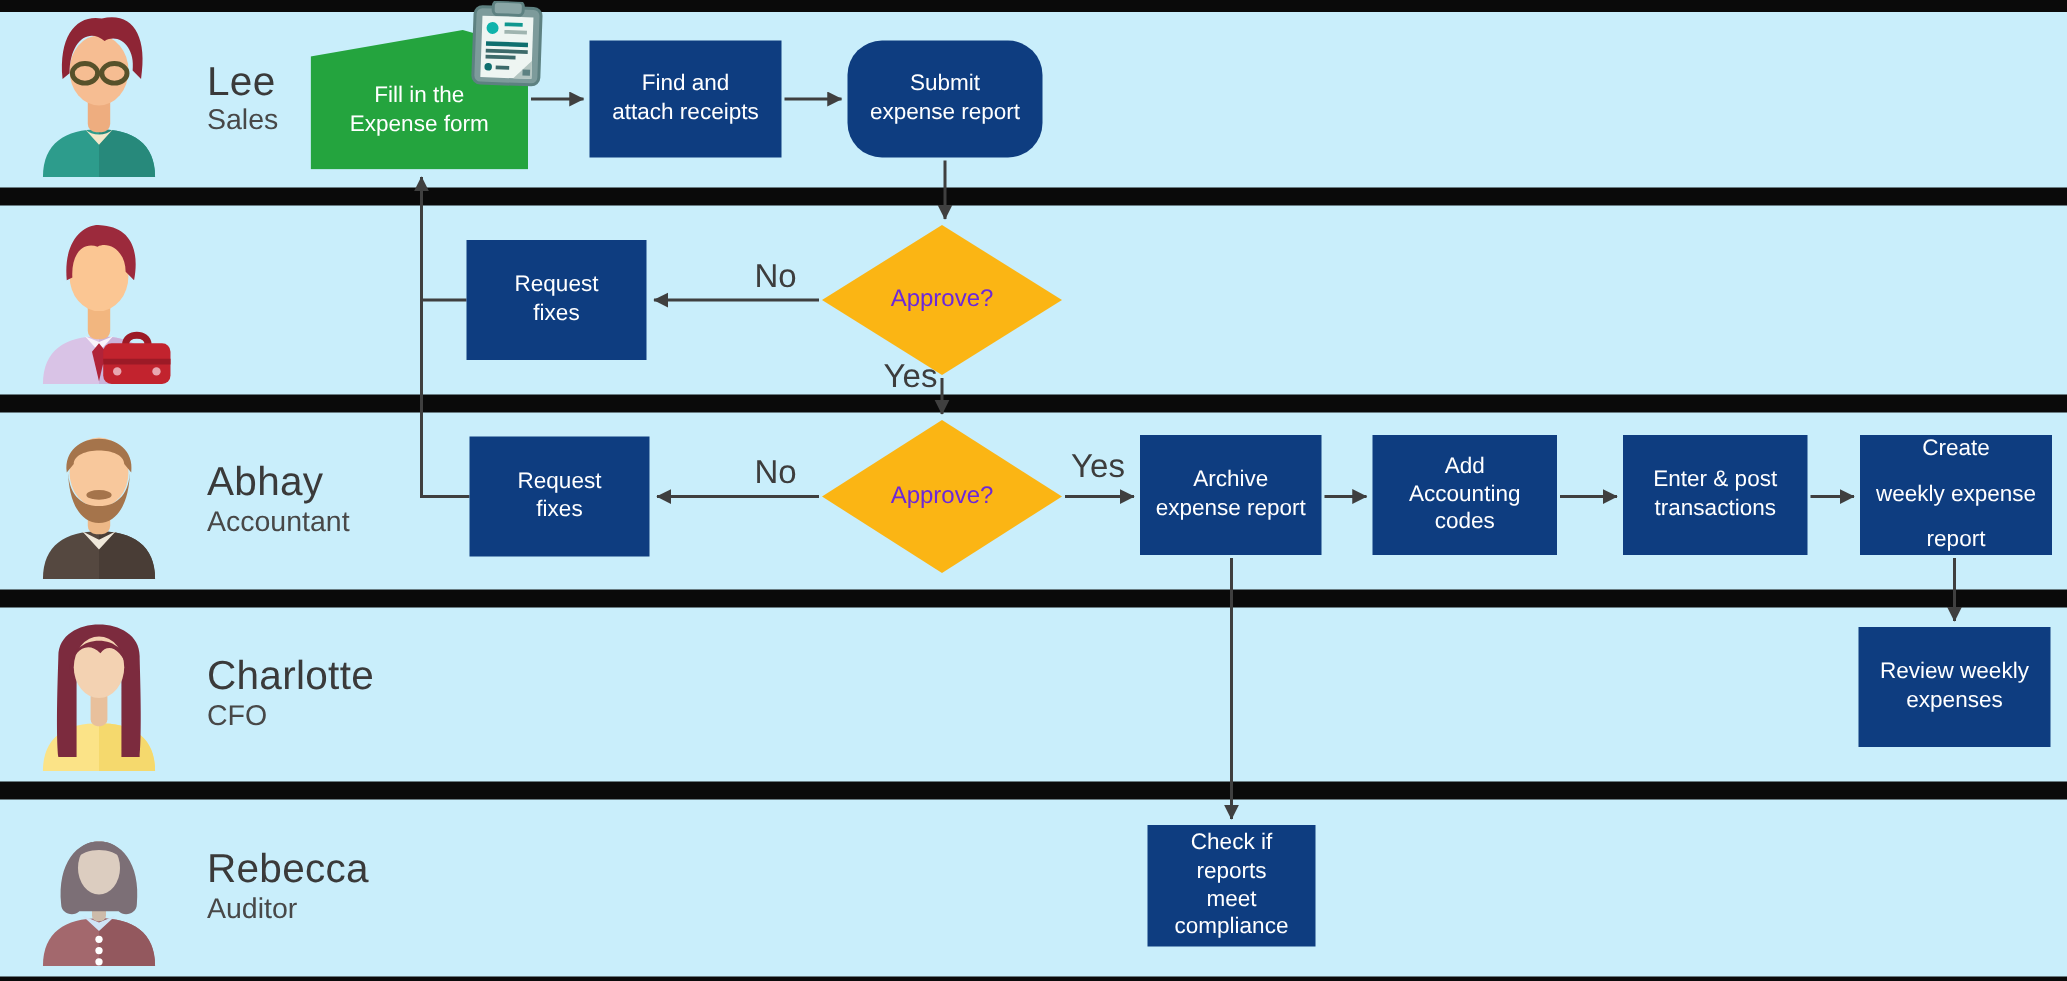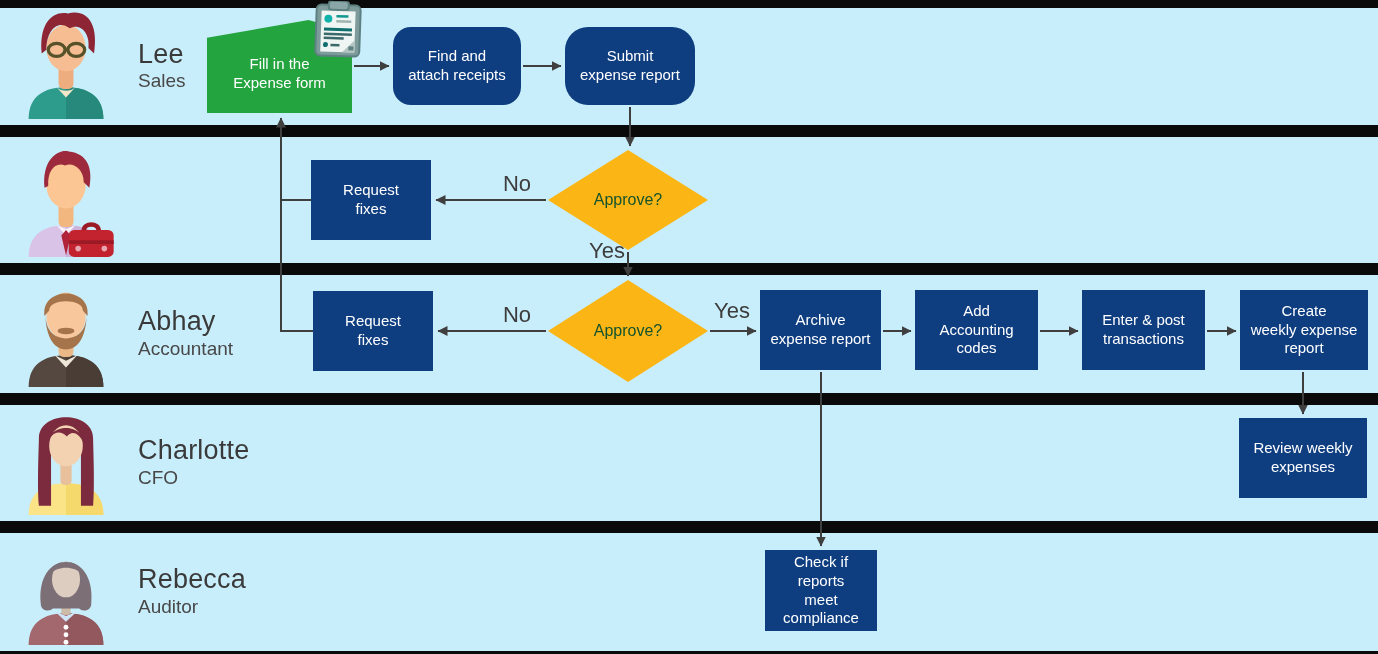--- a/index.html
+++ b/index.html
@@ -6,21 +6,21 @@
   #canvas{position:relative;width:1378px;height:654px;overflow:hidden;}
   .lane{position:absolute;left:0;width:1378px;}
   .bar{position:absolute;left:0;width:1378px;z-index:3;}
   .avatar{position:absolute;left:12px;bottom:2px;z-index:1;}
   .who{position:absolute;left:138px;top:50%;transform:translateY(-50%);z-index:1;}
   .pname{font-size:27px;color:#3a3a3a;line-height:1.1;letter-spacing:0.2px;}
   .prole{font-size:19px;color:#484848;line-height:1.25;}
   svg.edges{position:absolute;left:0;top:0;z-index:4;pointer-events:none;}
   .node{position:absolute;z-index:5;display:flex;flex-direction:column;justify-content:center;
         align-items:center;text-align:center;color:#fff;font-size:15px;line-height:1.26;}
-  .node.decision{color:#14532d;font-size:16px;}
+  .node.decision{color:#6d28d9;font-size:16px;}
   .node.start{padding-top:14px;box-sizing:border-box;}
   .flabel{position:absolute;z-index:4;transform:translate(-50%,-50%);font-size:22px;color:#3d3d3d;white-space:nowrap;}
   .icon-wrap{position:absolute;left:313px;top:1px;z-index:6;}
 </style>
 </head>
 <body>
 
 <div id="canvas" style="background: rgb(201, 238, 251);">
   <div class="icon-wrap">
     <svg width="50" height="57" viewBox="0 0 50 57" style="transform:rotate(2deg)">
@@ -147,21 +147,21 @@
       <polyline points="883,331 911,331" fill="none" stroke="#3f3f3f" stroke-width="2" marker-end="url(#arw)"></polyline>
       <polyline points="1040,331 1078,331" fill="none" stroke="#3f3f3f" stroke-width="2" marker-end="url(#arw)"></polyline>
       <polyline points="1207,331 1236,331" fill="none" stroke="#3f3f3f" stroke-width="2" marker-end="url(#arw)"></polyline>
       <polyline points="1303,372 1303,414" fill="none" stroke="#3f3f3f" stroke-width="2" marker-end="url(#arw)"></polyline>
       <polyline points="821,372 821,546" fill="none" stroke="#3f3f3f" stroke-width="2" marker-end="url(#arw)"></polyline>
     </svg>
     <div class="node start" style="left: 207px; top: 20px; width: 145px; height: 93px; background: rgb(36, 164, 62); clip-path: polygon(0% 19%, 70% 0%, 100% 13%, 100% 100%, 0% 100%);">
       <div>Fill in the</div>
       <div>Expense form</div>
     </div>
-    <div class="node process" style="left: 393px; top: 27px; width: 128px; height: 78px; background: rgb(14, 61, 128); border-radius: 18px;">
+    <div class="node process" style="left: 393px; top: 27px; width: 128px; height: 78px; background: rgb(14, 61, 128);">
       <div>Find and</div>
       <div>attach receipts</div>
     </div>
     <div class="node process" style="left: 565px; top: 27px; width: 130px; height: 78px; background: rgb(14, 61, 128); border-radius: 23px;">
       <div>Submit</div>
       <div>expense report</div>
     </div>
     <div class="node decision" style="left: 548px; top: 150px; width: 160px; height: 100px; background: rgb(251, 181, 20); clip-path: polygon(50% 0%, 100% 50%, 50% 100%, 0% 50%);">
       <div>Approve?</div>
     </div>
@@ -182,21 +182,21 @@
     </div>
     <div class="node process" style="left: 915px; top: 290px; width: 123px; height: 80px; background: rgb(14, 61, 128);">
       <div>Add</div>
       <div>Accounting</div>
       <div>codes</div>
     </div>
     <div class="node process" style="left: 1082px; top: 290px; width: 123px; height: 80px; background: rgb(14, 61, 128);">
       <div>Enter &amp; post</div>
       <div>transactions</div>
     </div>
-    <div class="node process" style="left: 1240px; top: 290px; width: 128px; height: 80px; background: rgb(14, 61, 128);">
+    <div class="node process" style="left: 1240px; top: 290px; width: 128px; height: 80px; background: rgb(14, 61, 128); justify-content: space-between;">
       <div>Create</div>
       <div>weekly expense</div>
       <div>report</div>
     </div>
     <div class="node process" style="left: 1239px; top: 418px; width: 128px; height: 80px; background: rgb(14, 61, 128);">
       <div>Review weekly</div>
       <div>expenses</div>
     </div>
     <div class="node process" style="left: 765px; top: 550px; width: 112px; height: 81px; background: rgb(14, 61, 128);">
       <div>Check if</div>

